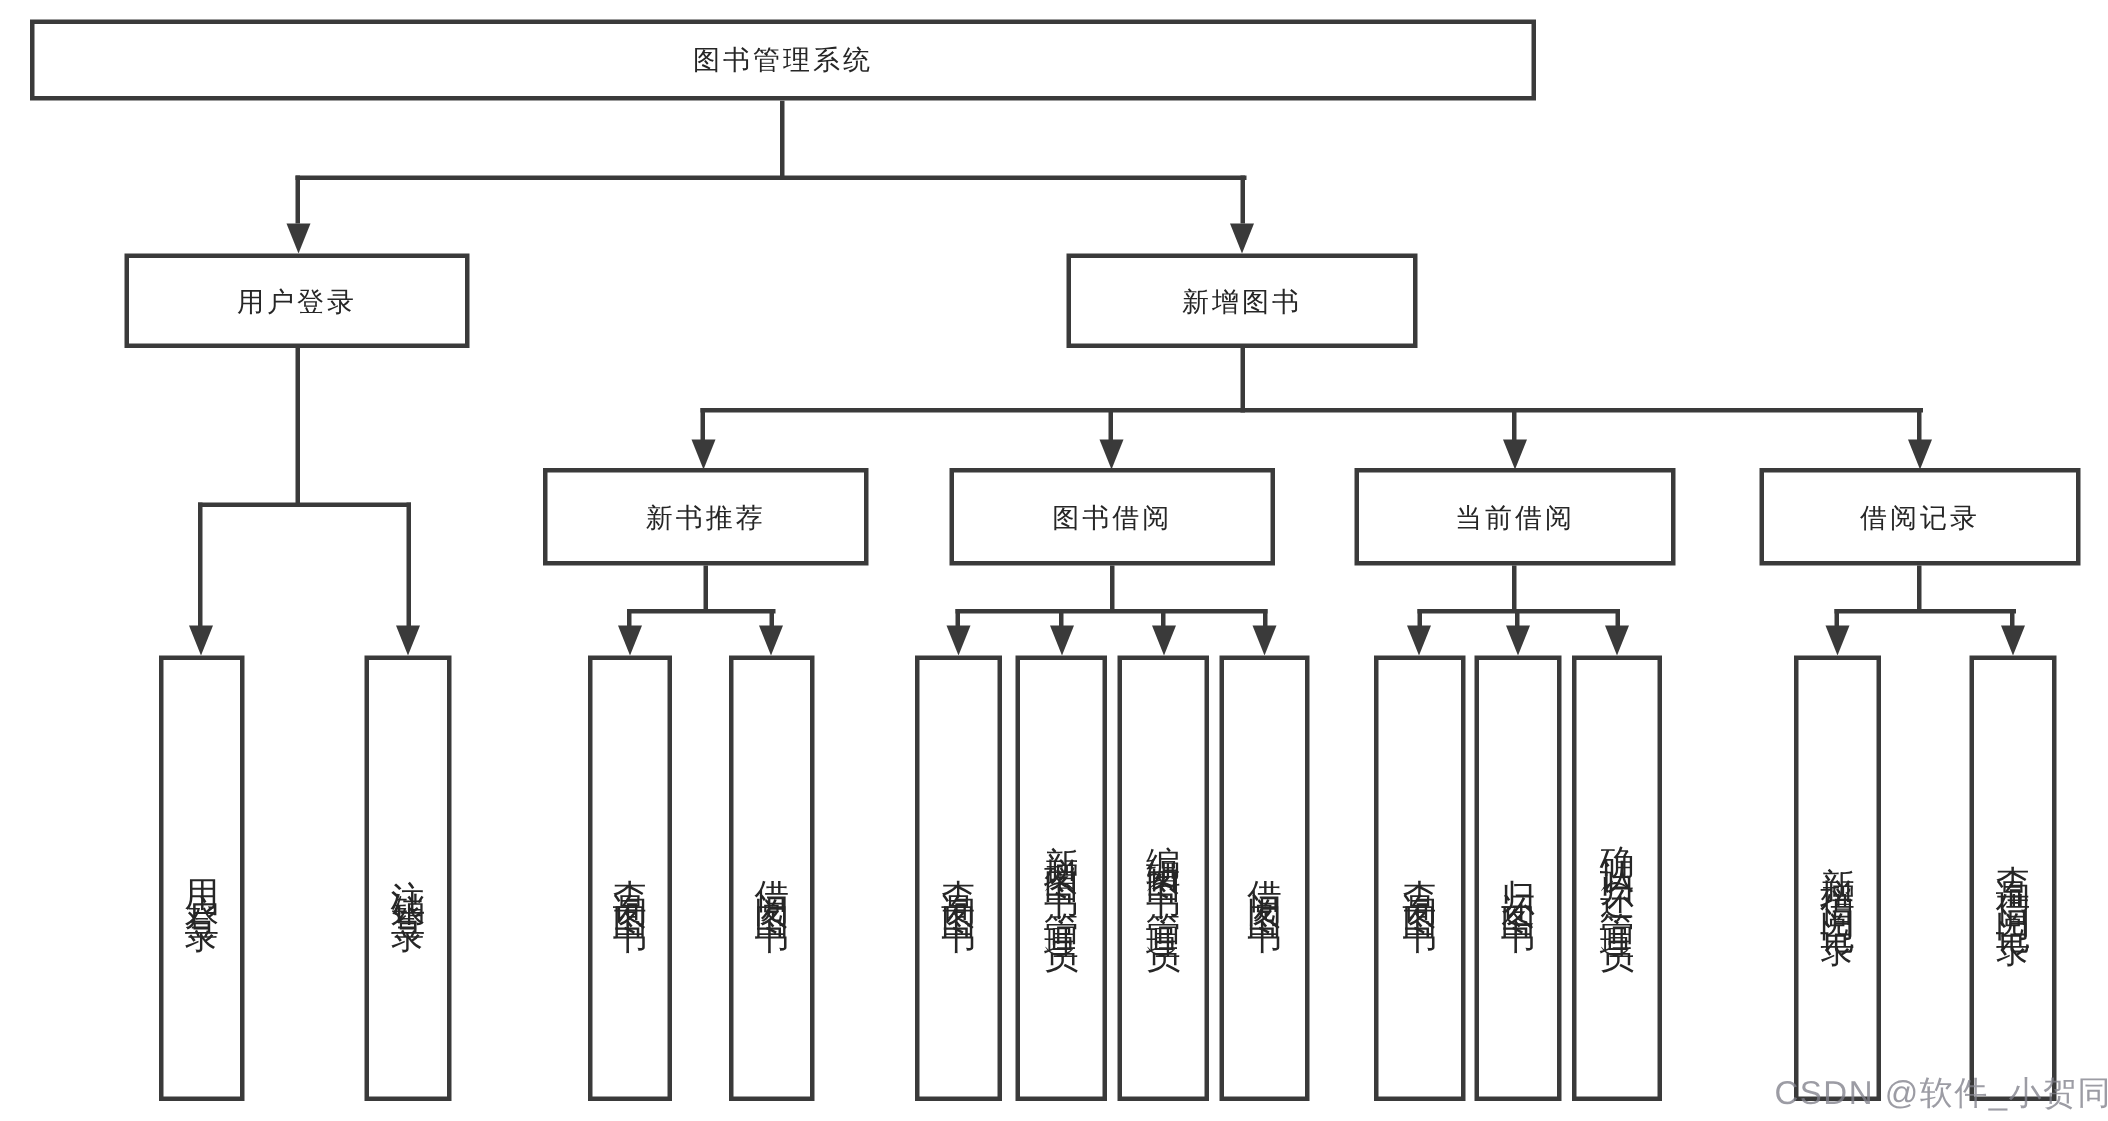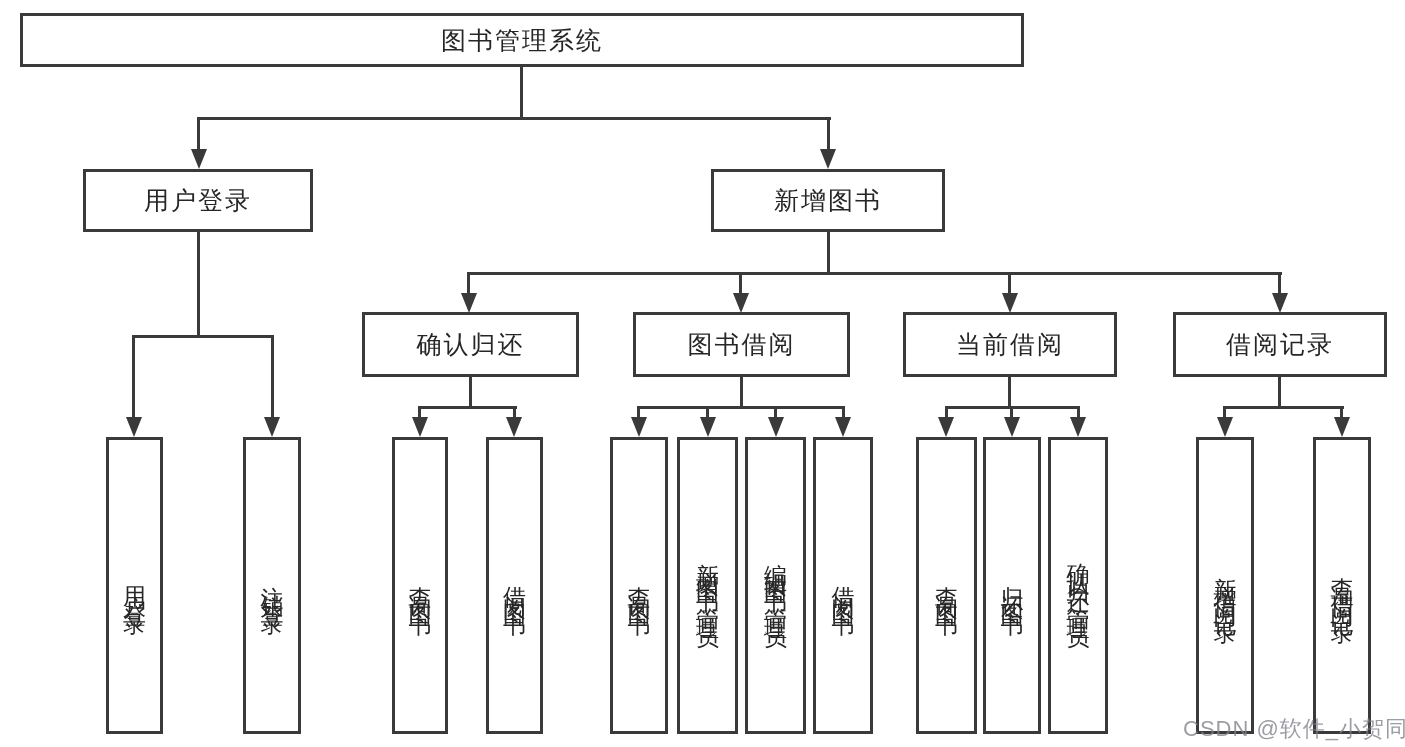--- a/index.html
+++ b/index.html
@@ -6,21 +6,21 @@
   #canvas{
     position:relative;width:1405px;height:747px;background:#ffffff;overflow:hidden;
     font-family:"Liberation Sans","DejaVu Sans",sans-serif;color:#262626;
   }
   .box{
     position:absolute;box-sizing:border-box;background:#fff;
     border:3px solid #3a3a3a;
     display:flex;align-items:center;justify-content:center;
     color:#262626;z-index:2;
   }
-  .hlabel{font-size:25px;letter-spacing:2px;line-height:1;}
+  .hlabel{font-size:18px;letter-spacing:2px;line-height:1;}
   .root{border-width:3px;}
   .vbox{
     writing-mode:vertical-rl;
     font-size:23px;letter-spacing:9px;line-height:1;
     border-width:3px;
   }
   .ln{position:absolute;background:#3a3a3a;z-index:1;}
   .ar{
     position:absolute;width:0;height:0;z-index:1;
     border-left:8px solid transparent;border-right:8px solid transparent;
@@ -60,21 +60,21 @@
   <div class="ln" style="left:467px;top:272px;width:815px;height:3px"></div>
   <div class="ln" style="left:467px;top:272px;width:3px;height:23px"></div>
   <div class="ar" style="left:461px;top:293px"></div>
   <div class="ln" style="left:739px;top:272px;width:3px;height:23px"></div>
   <div class="ar" style="left:733px;top:293px"></div>
   <div class="ln" style="left:1008px;top:272px;width:3px;height:23px"></div>
   <div class="ar" style="left:1002px;top:293px"></div>
   <div class="ln" style="left:1278px;top:272px;width:3px;height:23px"></div>
   <div class="ar" style="left:1272px;top:293px"></div>
 
-  <div class="box hlabel" style="left:362px;top:312px;width:217px;height:65px">确认归还</div>
+  <div class="box hlabel" style="left:362px;top:312px;width:217px;height:65px">新书推荐</div>
   <div class="box hlabel" style="left:903px;top:312px;width:214px;height:65px">当前借阅</div>
   <div class="box hlabel" style="left:633px;top:312px;width:217px;height:65px">图书借阅</div>
   <div class="box hlabel" style="left:1173px;top:312px;width:214px;height:65px">借阅记录</div>
 
   <div class="ln" style="left:469px;top:376px;width:3px;height:32px"></div>
   <div class="ln" style="left:418px;top:406px;width:99px;height:3px"></div>
   <div class="ln" style="left:418px;top:406px;width:3px;height:13px"></div>
   <div class="ar" style="left:412px;top:417px"></div>
   <div class="ln" style="left:513px;top:406px;width:3px;height:13px"></div>
   <div class="ar" style="left:506px;top:417px"></div>

